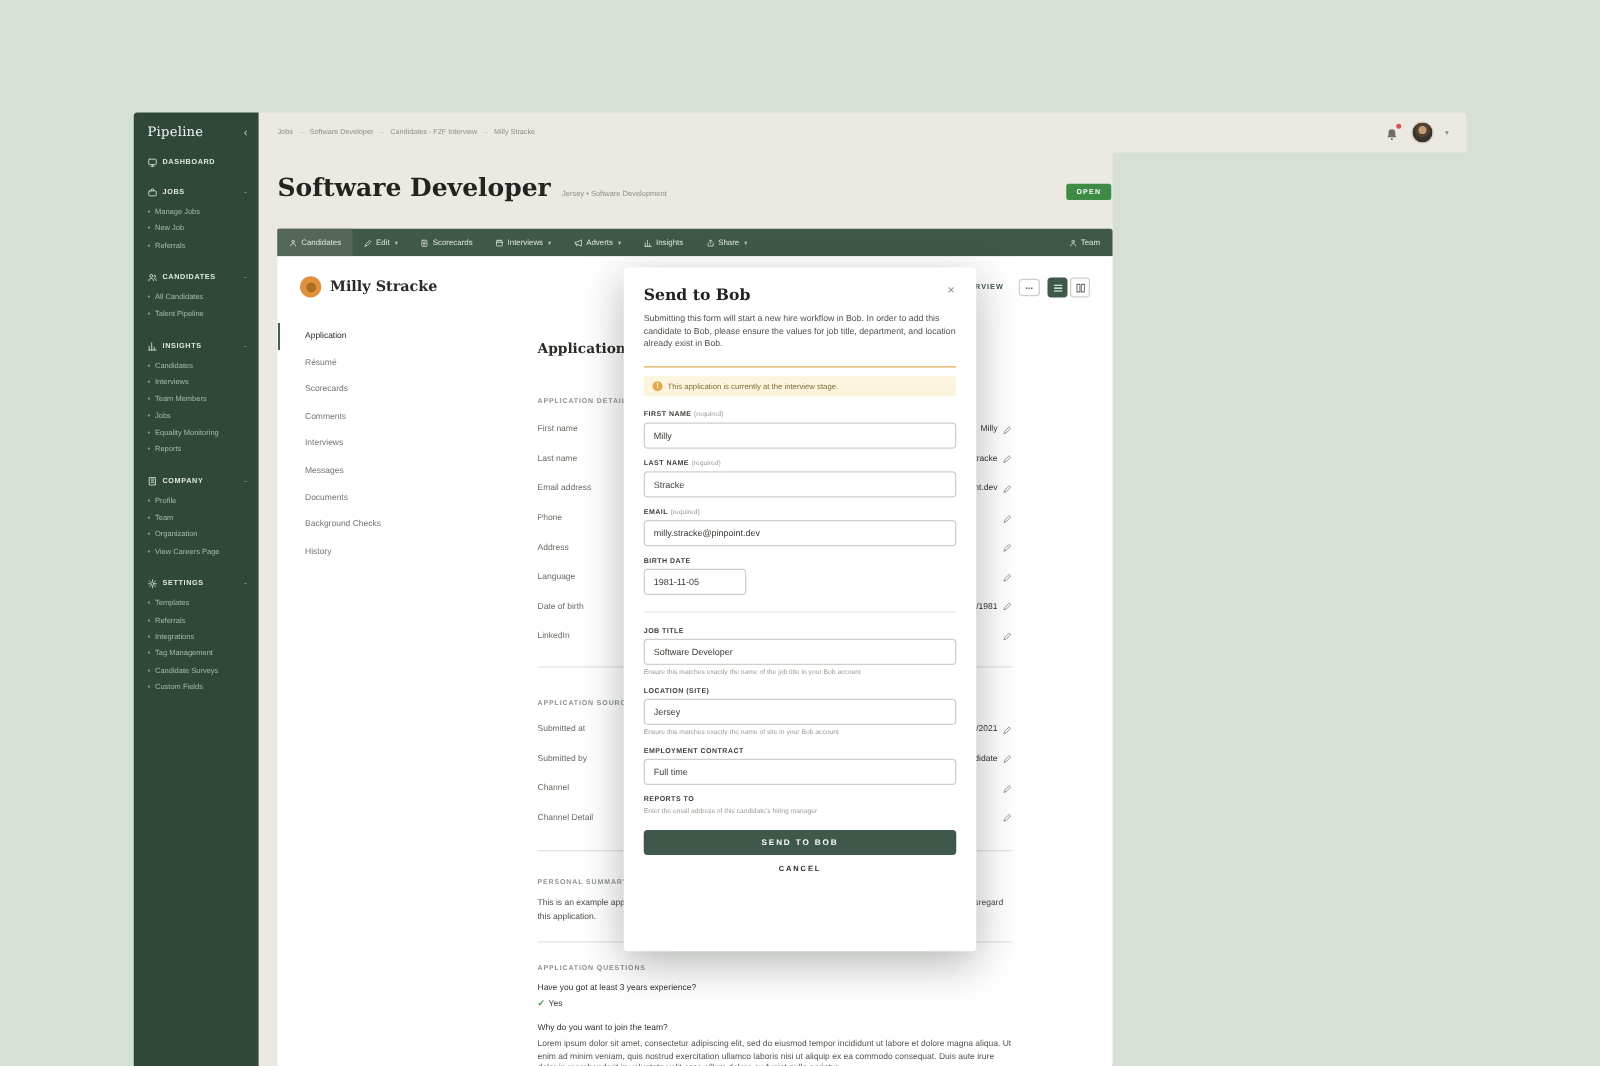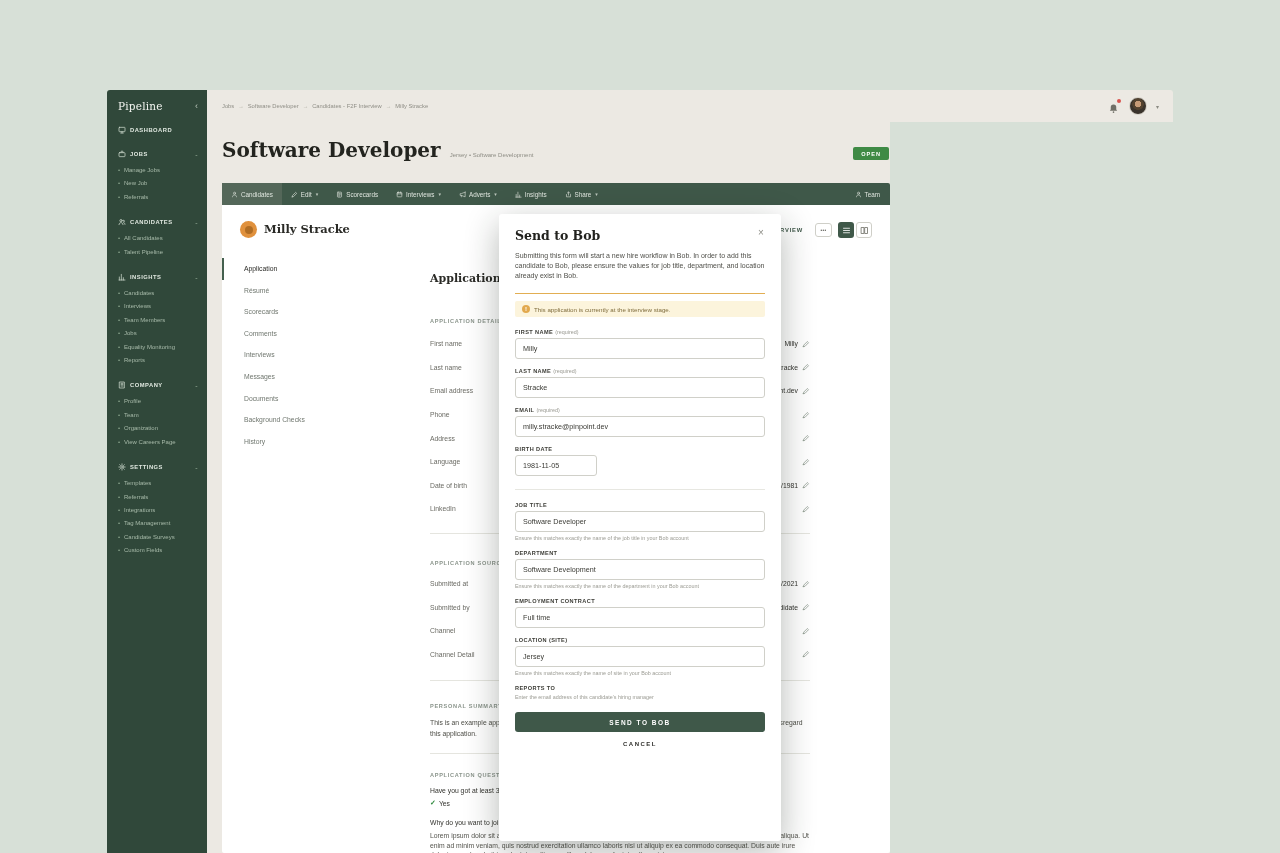--- a/index.html
+++ b/index.html
@@ -78,21 +78,21 @@
   .hr.h1{margin-top:12px}.hr.h2{margin-top:14px}.hr.h3{margin-top:14px}
   .summary-p{margin-top:8px;font-size:6.8px;line-height:11px;color:#4d4d46}
   .q-text{margin-top:9px;font-size:6.8px;color:#33332e}
   .q2-text{margin-top:12px;font-size:6.8px;color:#33332e}
   .answer{margin-top:5px;display:flex;align-items:center;gap:3px}
   .check{color:#2f8a3d;font-size:7px;font-weight:bold}
   .answer span.atext{font-size:6.8px;color:#33332e}
   .lorem{margin-top:5px;font-size:6.8px;line-height:9.5px;color:#55554e}
 
   
-  #modal{position:absolute;left:499px;top:214px;width:282px;height:627px;background:#fff;border-radius:3px;box-shadow:0 10px 34px rgba(25,35,25,.32);padding:14px 16px 0;z-index:10}
+  #modal{position:absolute;left:499px;top:214px;width:282px;height:547px;background:#fff;border-radius:3px;box-shadow:0 10px 34px rgba(25,35,25,.32);padding:14px 16px 0;z-index:10}
   .modal-head{position:relative}
   .modal-title{font-family:"DejaVu Serif",serif;font-weight:bold;font-size:12.5px;color:#22221e}
   .modal-close{position:absolute;right:-2px;top:-2px;font-size:10px;color:#8f8f88;width:12px;height:12px;display:flex;align-items:center;justify-content:center}
   .modal-desc{margin-top:8px;font-size:7px;line-height:10px;color:#50504a}
   .mhr-amber{border-top:1px solid #e2ae52;margin-top:12px}
   .notice{margin-top:7px;background:#fcf4dc;border-radius:2px;padding:4px 7px;display:flex;align-items:center;gap:4px}
   .warn-ic{width:8px;height:8px;border-radius:50%;background:#e2a94e;color:#fff;font-size:6px;font-weight:bold;display:inline-flex;align-items:center;justify-content:center;flex:0 0 auto}
   .notice-text{font-size:6.2px;color:#7f6c3c}
   .mfield{margin-top:12px}
   .mfield.tight{margin-top:9px}
@@ -535,33 +535,28 @@
   </div>
 
   <div class="mhr"></div>
 
   <div class="mfield">
     <div class="mlabel"><span>JOB TITLE</span></div>
     <input class="minput" value="Software Developer" style="">
     <span class="mhelper">Ensure this matches exactly the name of the job title in your Bob account</span>
   </div>
   <div class="mfield tight">
-    <div class="mlabel"><span>DEPARTMENT</span></div>
-    <input class="minput" value="Software Development" style="">
-    <span class="mhelper">Ensure this matches exactly the name of the department in your Bob account</span>
+    <div class="mlabel"><span>LOCATION (SITE)</span></div>
+    <input class="minput" value="Jersey" style="">
+    <span class="mhelper">Ensure this matches exactly the name of site in your Bob account</span>
   </div>
   <div class="mfield tight">
     <div class="mlabel"><span>EMPLOYMENT CONTRACT</span></div>
     <input class="minput" value="Full time" style="">
   </div>
   <div class="mfield tight">
-    <div class="mlabel"><span>LOCATION (SITE)</span></div>
-    <input class="minput" value="Jersey" style="">
-    <span class="mhelper">Ensure this matches exactly the name of site in your Bob account</span>
-  </div>
-  <div class="mfield tight">
     <div class="mlabel"><span>REPORTS TO</span></div>
     <span class="mhelper">Enter the email address of this candidate's hiring manager</span>
   </div>
 
   <button class="submit-btn">SEND TO BOB</button>
   <div class="cancel-btn">CANCEL</div>
 </div>
 
 </body></html>

